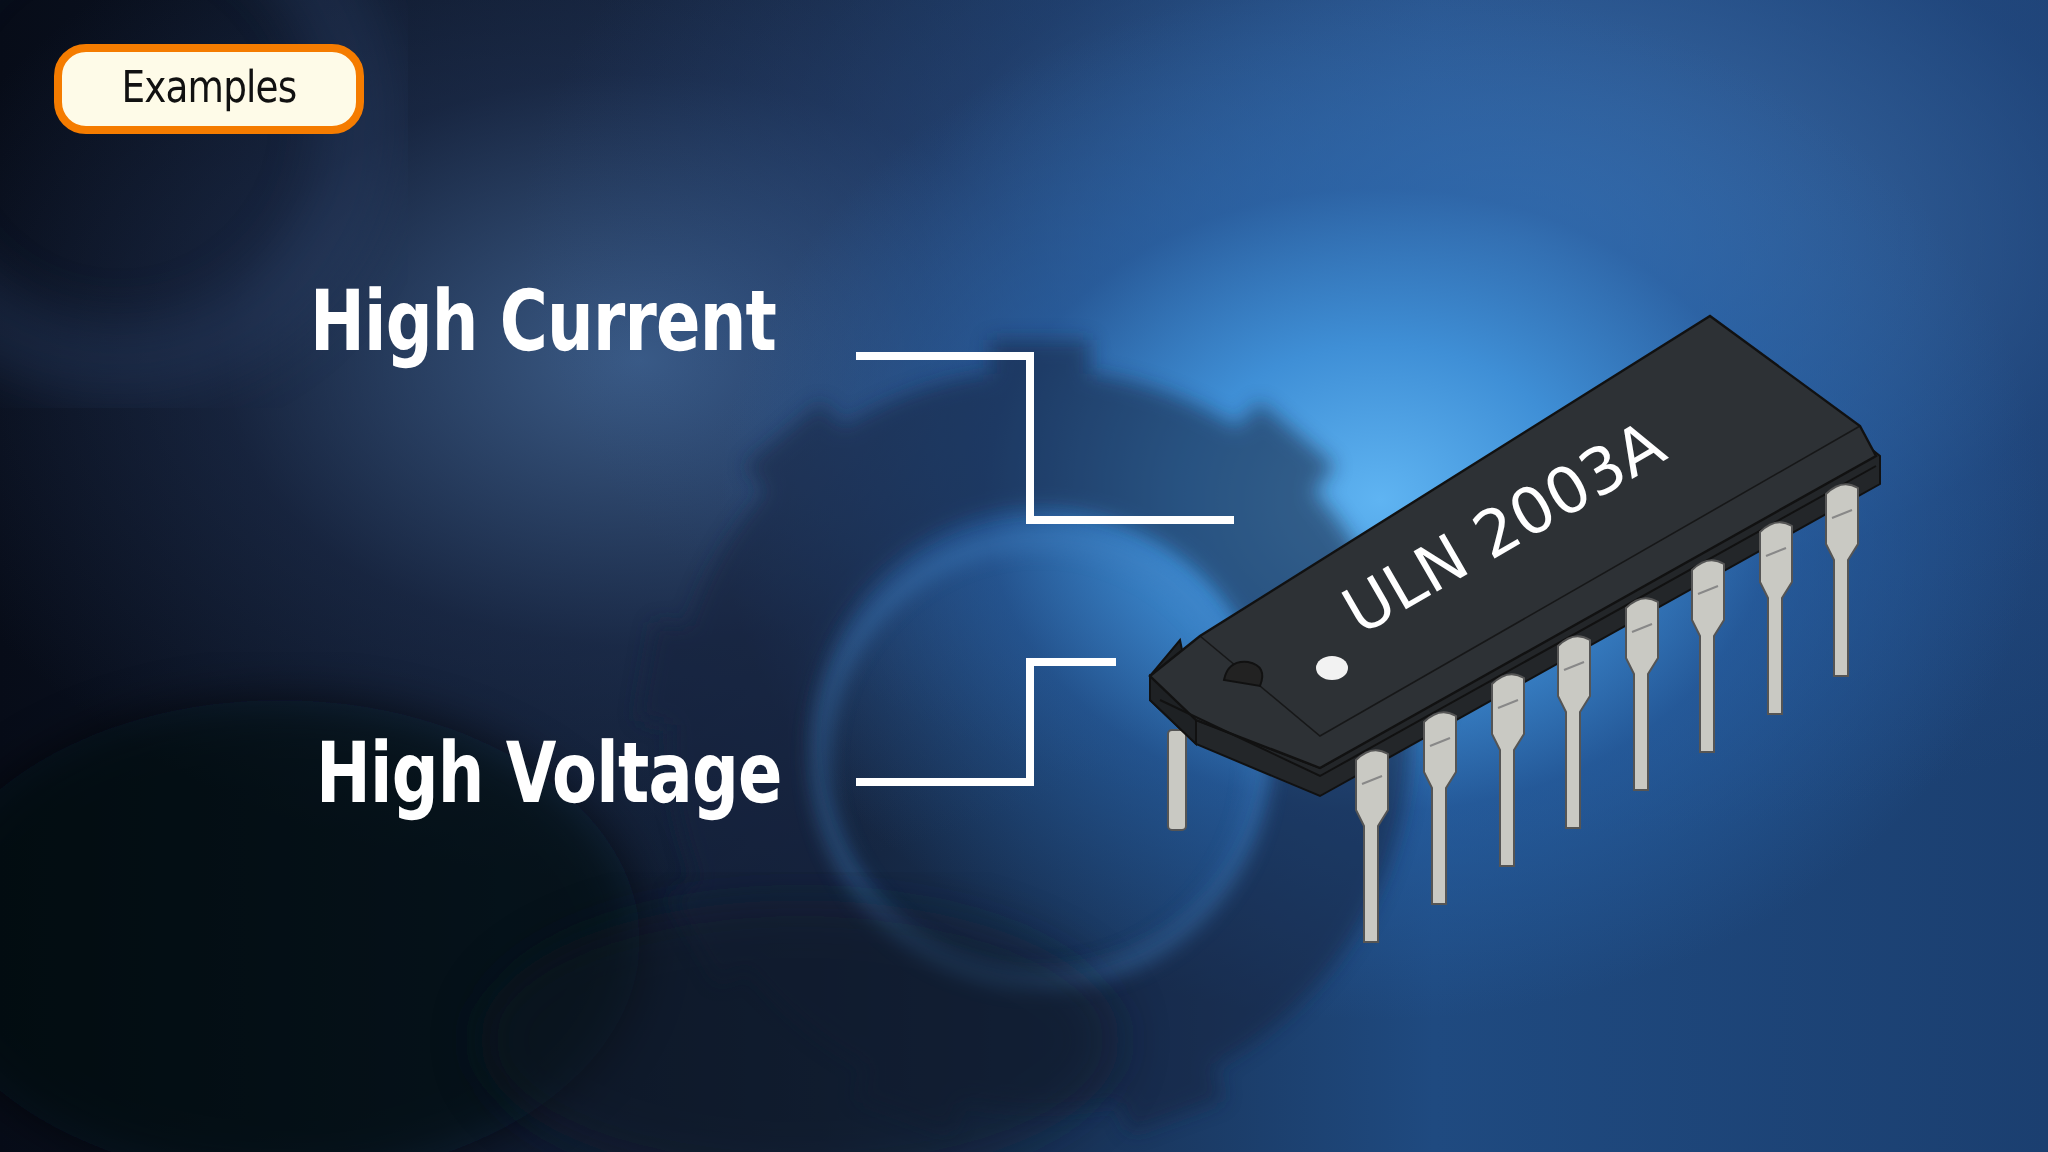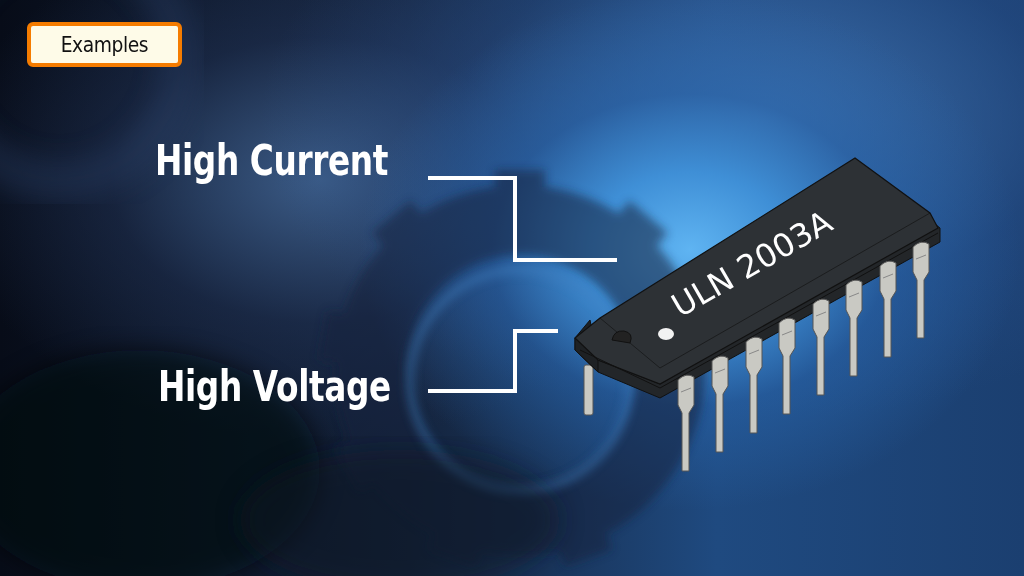--- a/index.html
+++ b/index.html
@@ -6,21 +6,21 @@
   body { width:1024px; height:576px; overflow:hidden; position:relative; background:#0b1424; }
   .bg { position:absolute; inset:0; overflow:hidden;
     background:
       radial-gradient(ellipse 330px 260px at 690px 250px, #5fb4f2 0%, #3f8fd6 30%, rgba(40,100,170,0.6) 60%, rgba(20,50,100,0) 100%),
       radial-gradient(ellipse 500px 300px at 760px 120px, #3d6fab 0%, rgba(40,80,140,0.4) 60%, rgba(0,0,0,0) 100%),
       radial-gradient(ellipse 380px 260px at 320px 180px, #3b5b86 0%, rgba(40,60,100,0.4) 55%, rgba(0,0,0,0) 100%),
       linear-gradient(90deg, #070c18 0%, #14233c 40%, #1f4a80 70%, #1b3f70 100%);
   }
   .gear { position:absolute; }
   .badge { position:absolute; left:27px; top:22px; width:155px; height:45px; box-sizing:border-box;
-    border:4px solid #f57c00; border-radius:6px; background:#fefbe8;
+    border:4px solid #f57c00; border-radius:16px; background:#fefbe8;
     display:flex; align-items:center; justify-content:center; }
   .badge span { font-family:"DejaVu Sans", sans-serif; font-size:22px; color:#111; letter-spacing:-0.5px;
     transform:scaleX(0.85); display:inline-block; }
   .label { position:absolute; font-family:"DejaVu Sans", sans-serif; font-weight:bold; color:#ffffff;
     font-size:42px; transform-origin:left top; transform:scaleX(0.78); white-space:nowrap; letter-spacing:-0.5px; }
   .connector { position:absolute; left:0; top:0; }
   .chip { position:absolute; left:0; top:0; }
 </style>
 </head>
 <body>

